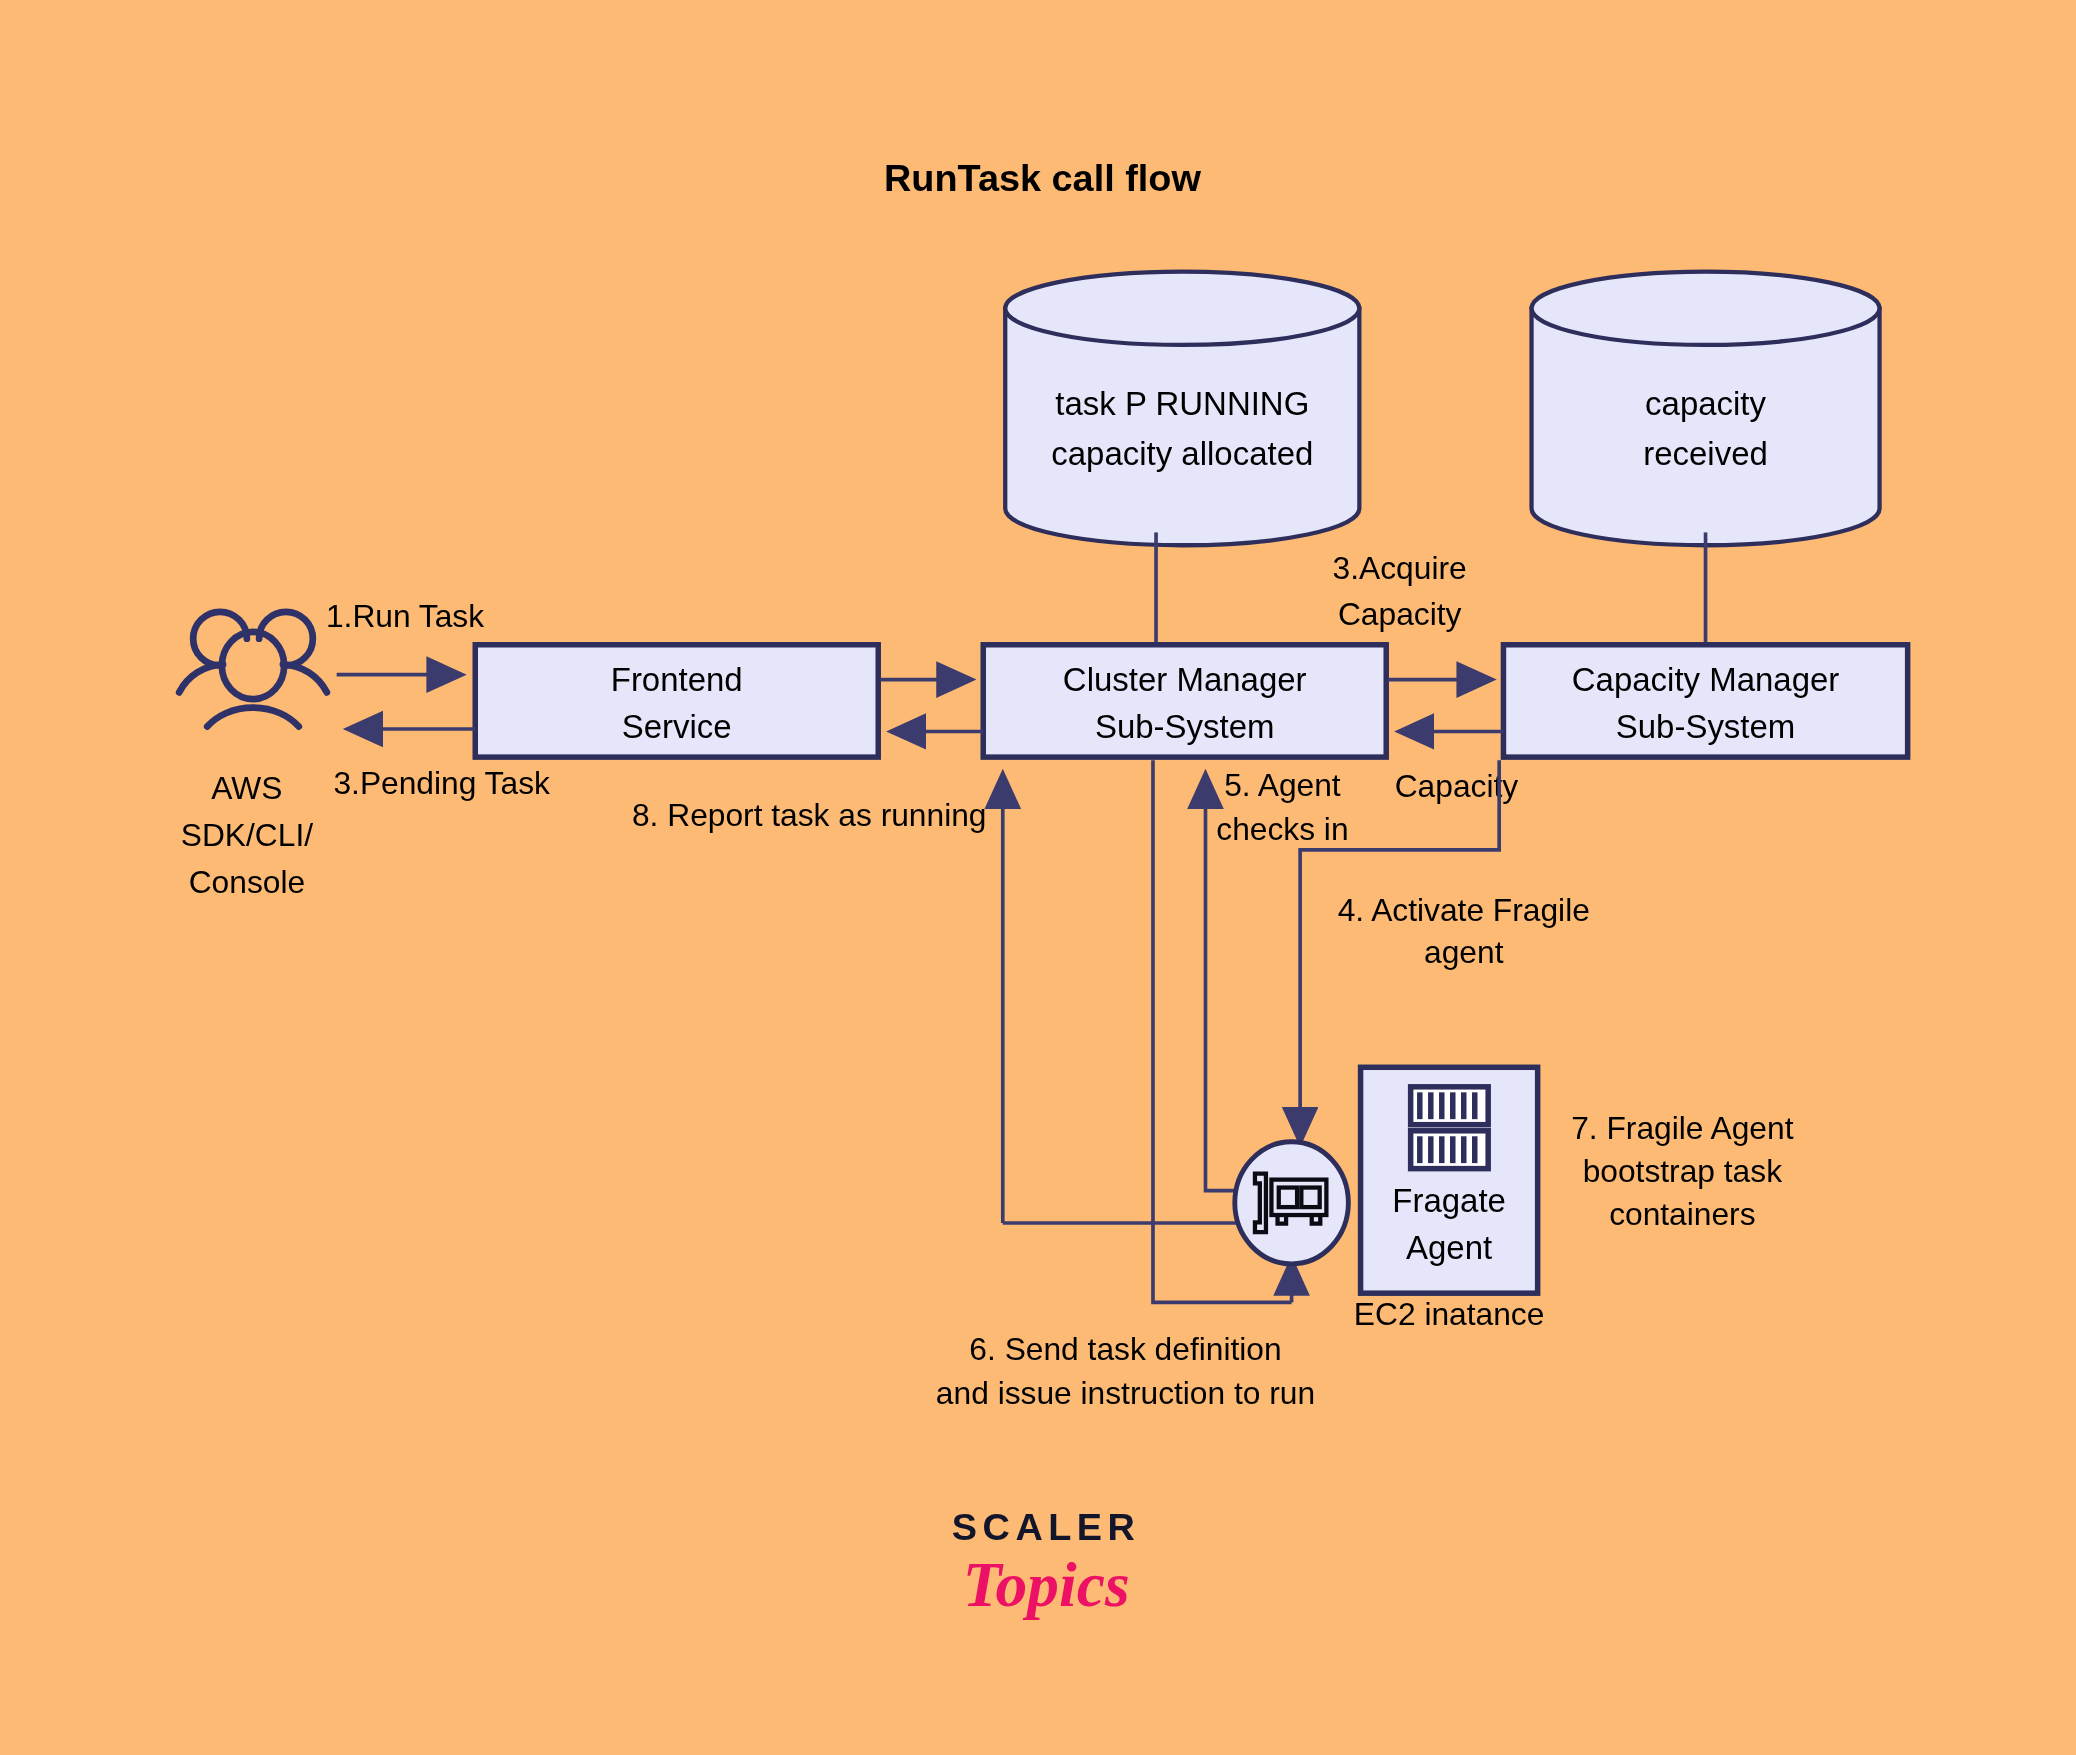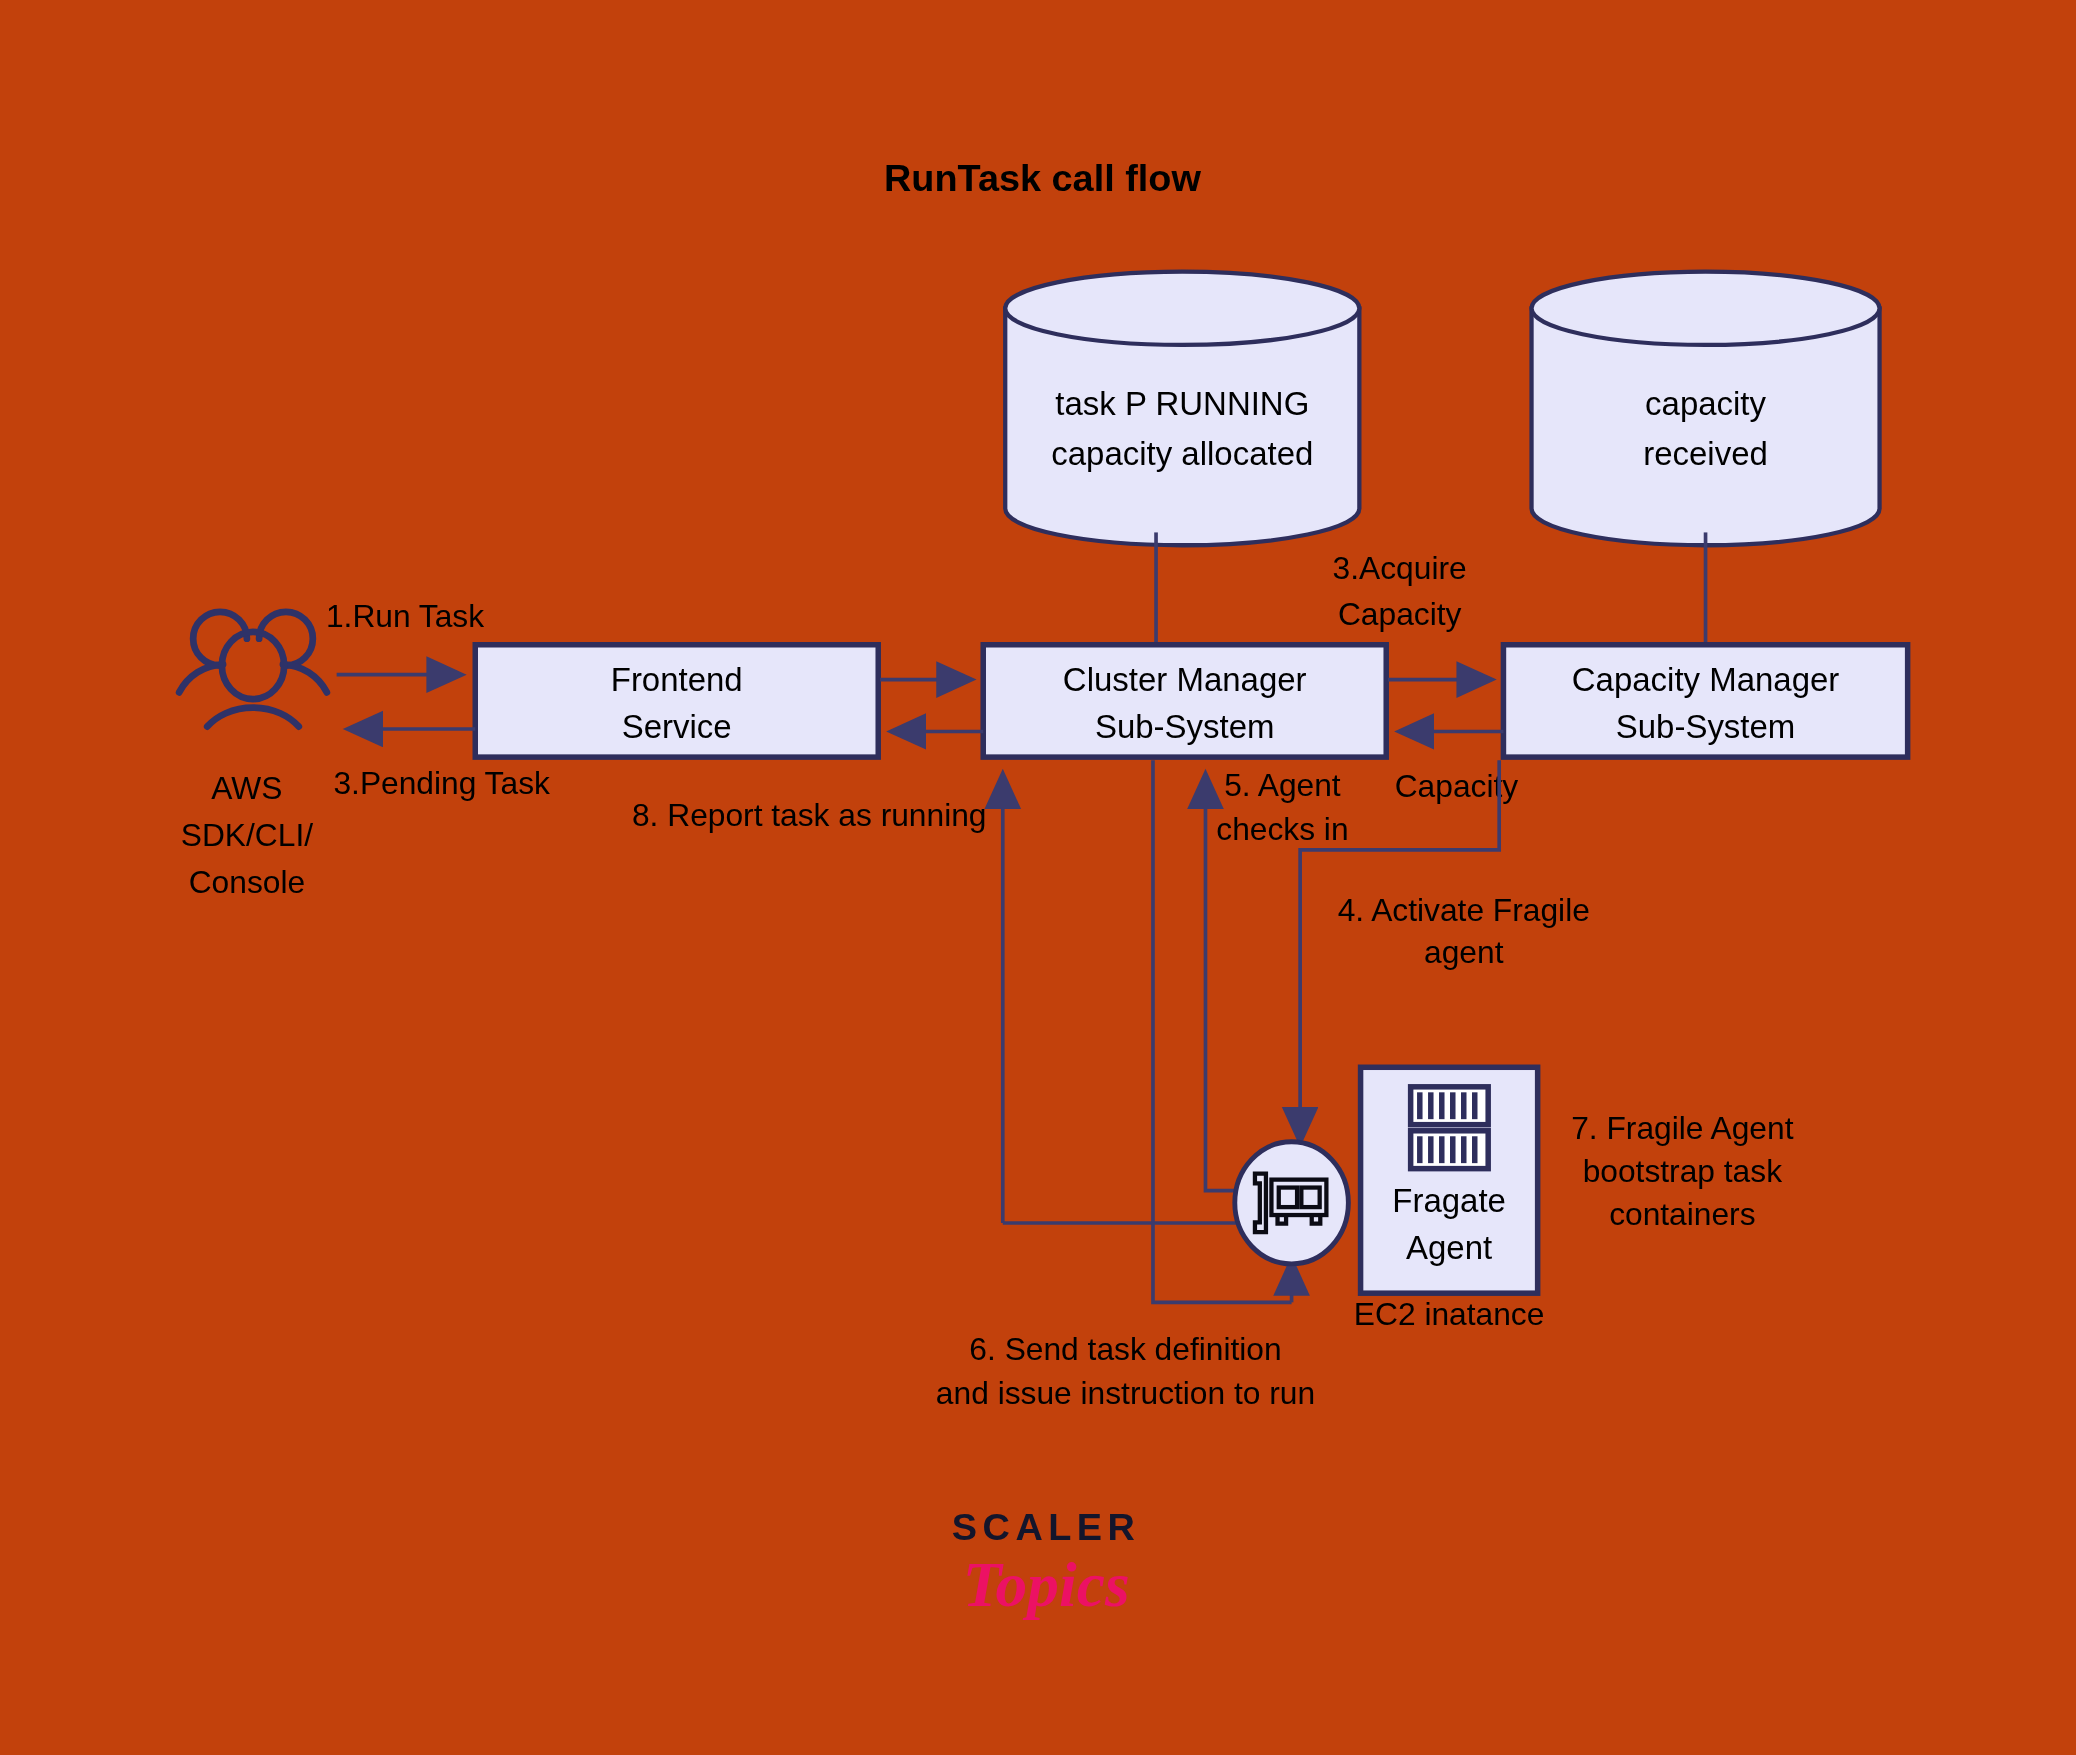--- a/index.html
+++ b/index.html
@@ -11,21 +11,21 @@
   body {
     width: 2077px;
     height: 1756px;
     font-family: "Liberation Sans", sans-serif;
     overflow: hidden;
   }
   #diagram-root {
     position: relative;
     width: 2077px;
     height: 1756px;
-    background: #c2410c;
+    background: #fdba74;
   }
   svg.canvas {
     position: absolute;
     top: 0; left: 0;
     width: 2077px;
     height: 1756px;
   }
   .shape-fill { fill: #e6e6fa; }
   .shape-stroke { stroke: #2e2e5c; }
   .node-text {

